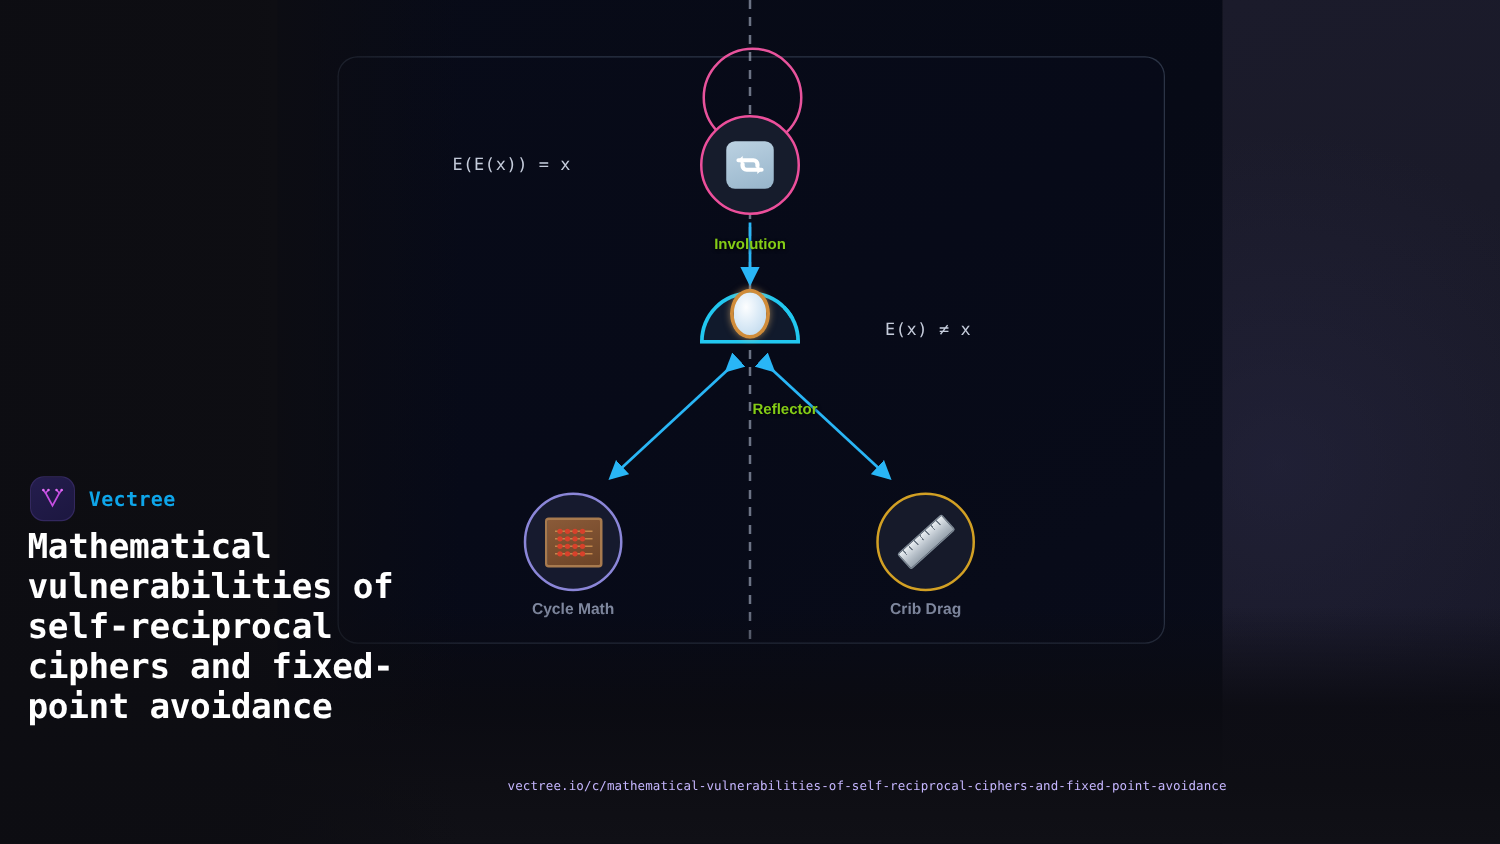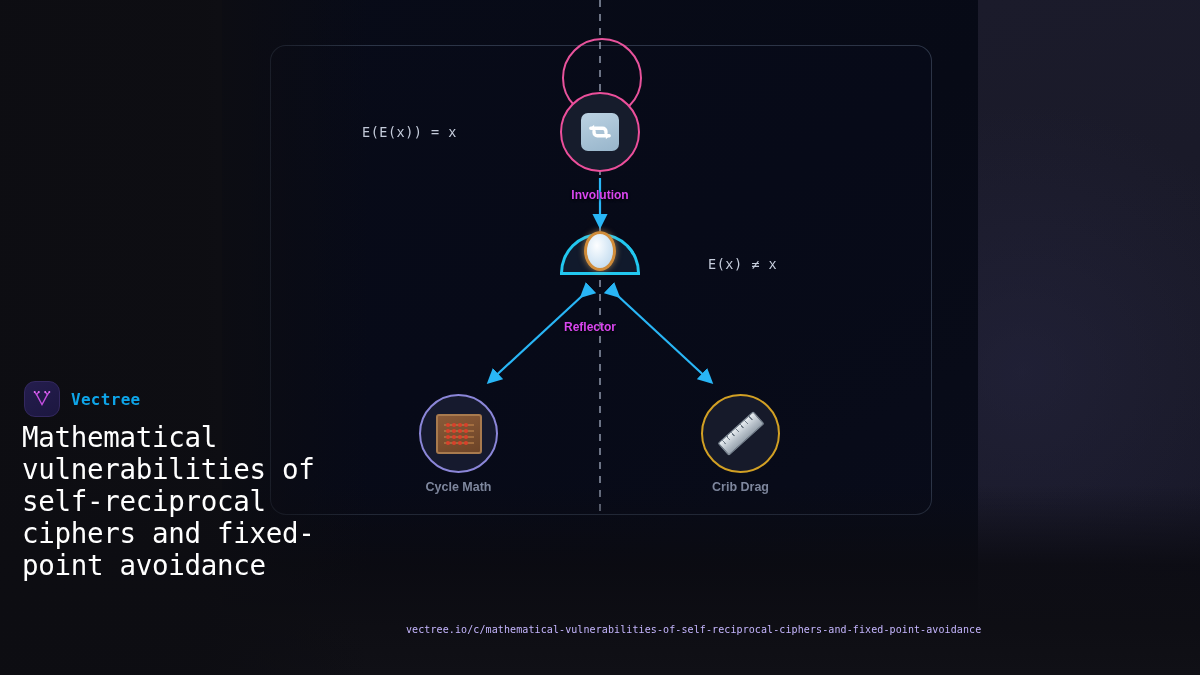--- a/index.html
+++ b/index.html
@@ -53,25 +53,25 @@
     background:#111a2c;display:flex;align-items:flex-end;justify-content:center;
     padding-bottom:1px;}
 
   .n-cyclemath{left:419px;top:394px;}
   .c-cyclemath{width:79px;height:79px;border:2px solid #8b86d8;background:#161a2e;}
 
   .n-cribdrag{left:701px;top:394px;}
   .c-cribdrag{width:79px;height:79px;border:2px solid #d2a024;background:#161a2a;}
 
   .node-label{margin-top:7px;font-size:12px;font-weight:bold;white-space:nowrap;}
-  .lbl-bright{color:#d946ef;text-shadow:0 1px 3px rgba(0,0,0,.85);}
+  .lbl-bright{color:#84cc16;text-shadow:0 1px 3px rgba(0,0,0,.85);}
   .lbl-dim{color:#8089a0;font-size:12.5px;}
 
   .lbl-involution{position:absolute;left:560px;top:181px;width:80px;text-align:center;}
-  .lbl-reflector{position:absolute;left:564px;top:313px;width:80px;text-align:left;}
+  .lbl-reflector{position:absolute;left:588px;top:313px;width:80px;text-align:center;}
 
   
   .formula{position:absolute;font-family:"DejaVu Sans Mono","Liberation Mono",monospace;
     font-size:13.5px;color:#c5ccdb;letter-spacing:.5px;white-space:nowrap;}
   .f1{left:362px;top:124px;}
   .f2{left:708px;top:256px;}
 
   
   .scrim{position:absolute;left:0;bottom:0;width:1200px;height:190px;
     background:linear-gradient(to bottom, rgba(10,10,16,0) 0%, rgba(11,11,17,.86) 42%, #0e0e14 75%, #101016 100%);}
@@ -82,21 +82,21 @@
   .brand{position:absolute;left:24px;top:381px;display:flex;align-items:center;gap:11px;}
   .logo{width:34px;height:34px;border-radius:11px;
     background:linear-gradient(150deg,#241d4d 0%,#1c1740 100%);
     border:1px solid #33285f;display:flex;align-items:center;justify-content:center;}
   .brand-name{font-family:"DejaVu Sans Mono","Liberation Mono",monospace;
     font-size:16px;font-weight:bold;color:#0ea5e9;letter-spacing:.3px;}
 
   
   .headline{position:absolute;left:22px;top:421px;width:350px;
     font-family:"DejaVu Sans Mono","Liberation Mono",monospace;
-    font-size:27.5px;line-height:32px;font-weight:normal;color:#ffffff;
+    font-size:27.5px;line-height:32px;font-weight:bold;color:#ffffff;
     letter-spacing:-.3px;}
 
   
   .url{position:absolute;left:406px;top:624px;
     font-family:"DejaVu Sans Mono","Liberation Mono",monospace;
     font-size:10px;color:#c4b5fd;letter-spacing:.1px;white-space:nowrap;}
 
   
   .icon-tile{width:38px;height:38px;border-radius:7px;display:flex;
     align-items:center;justify-content:center;}

